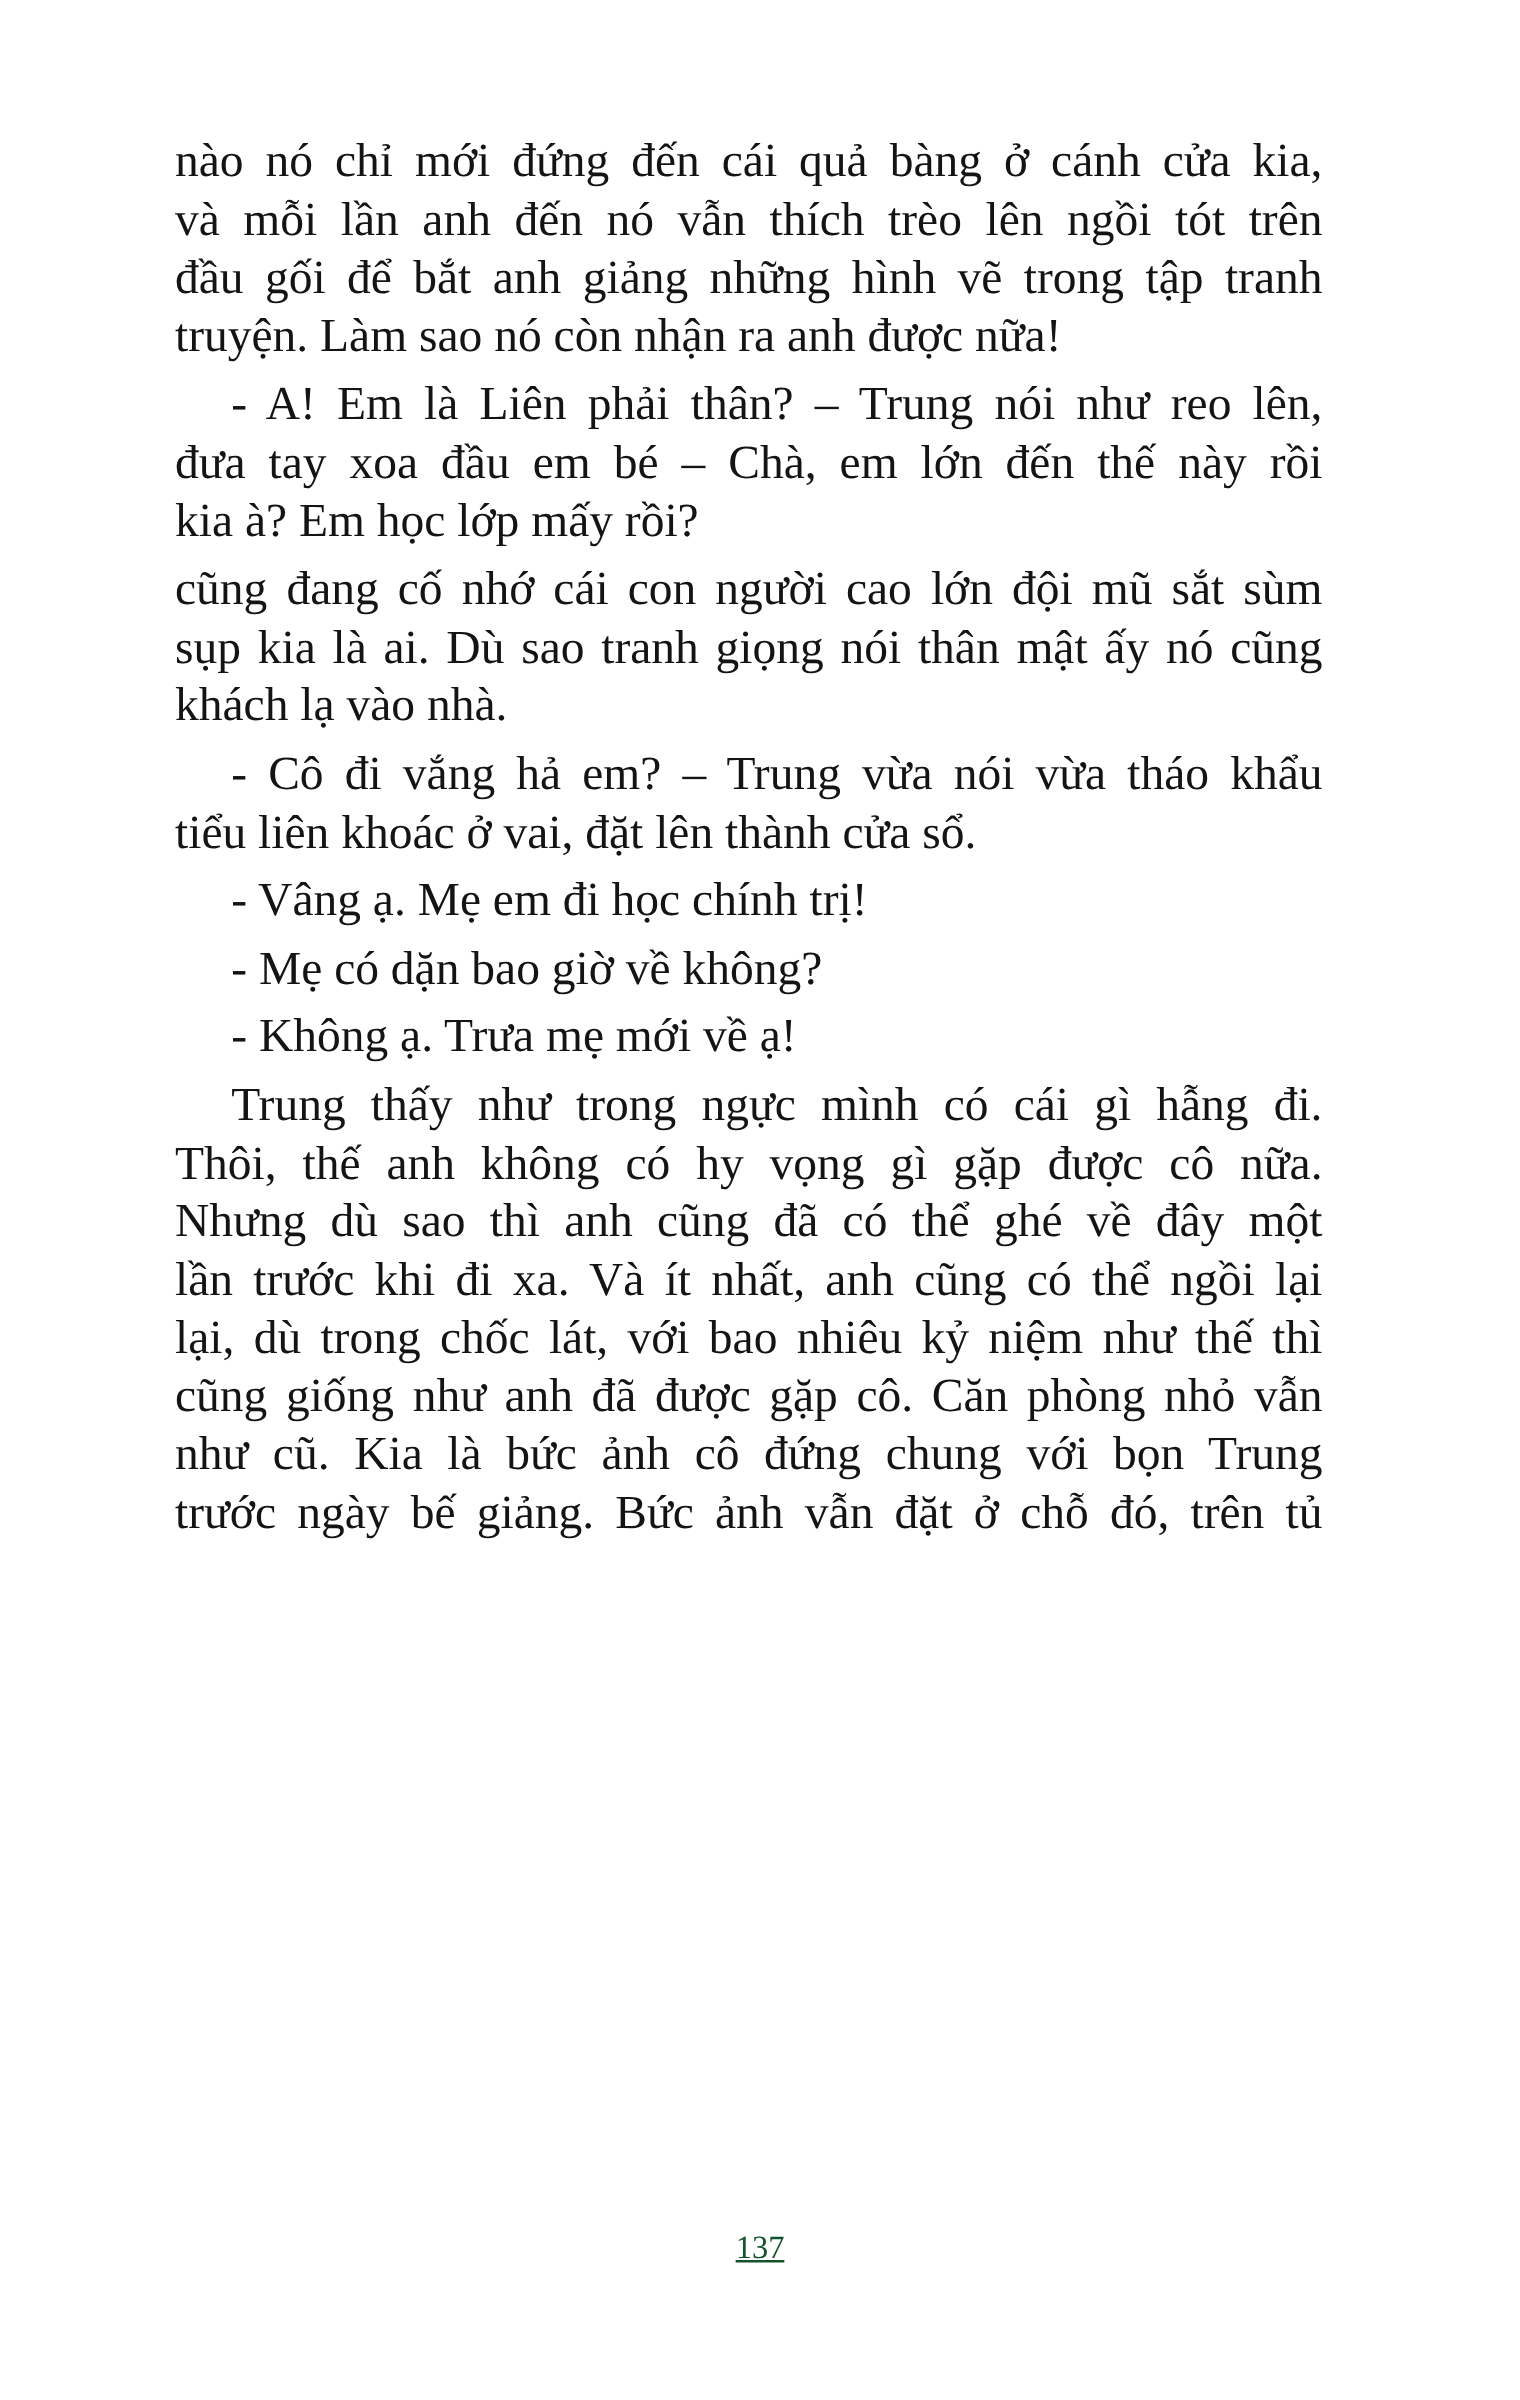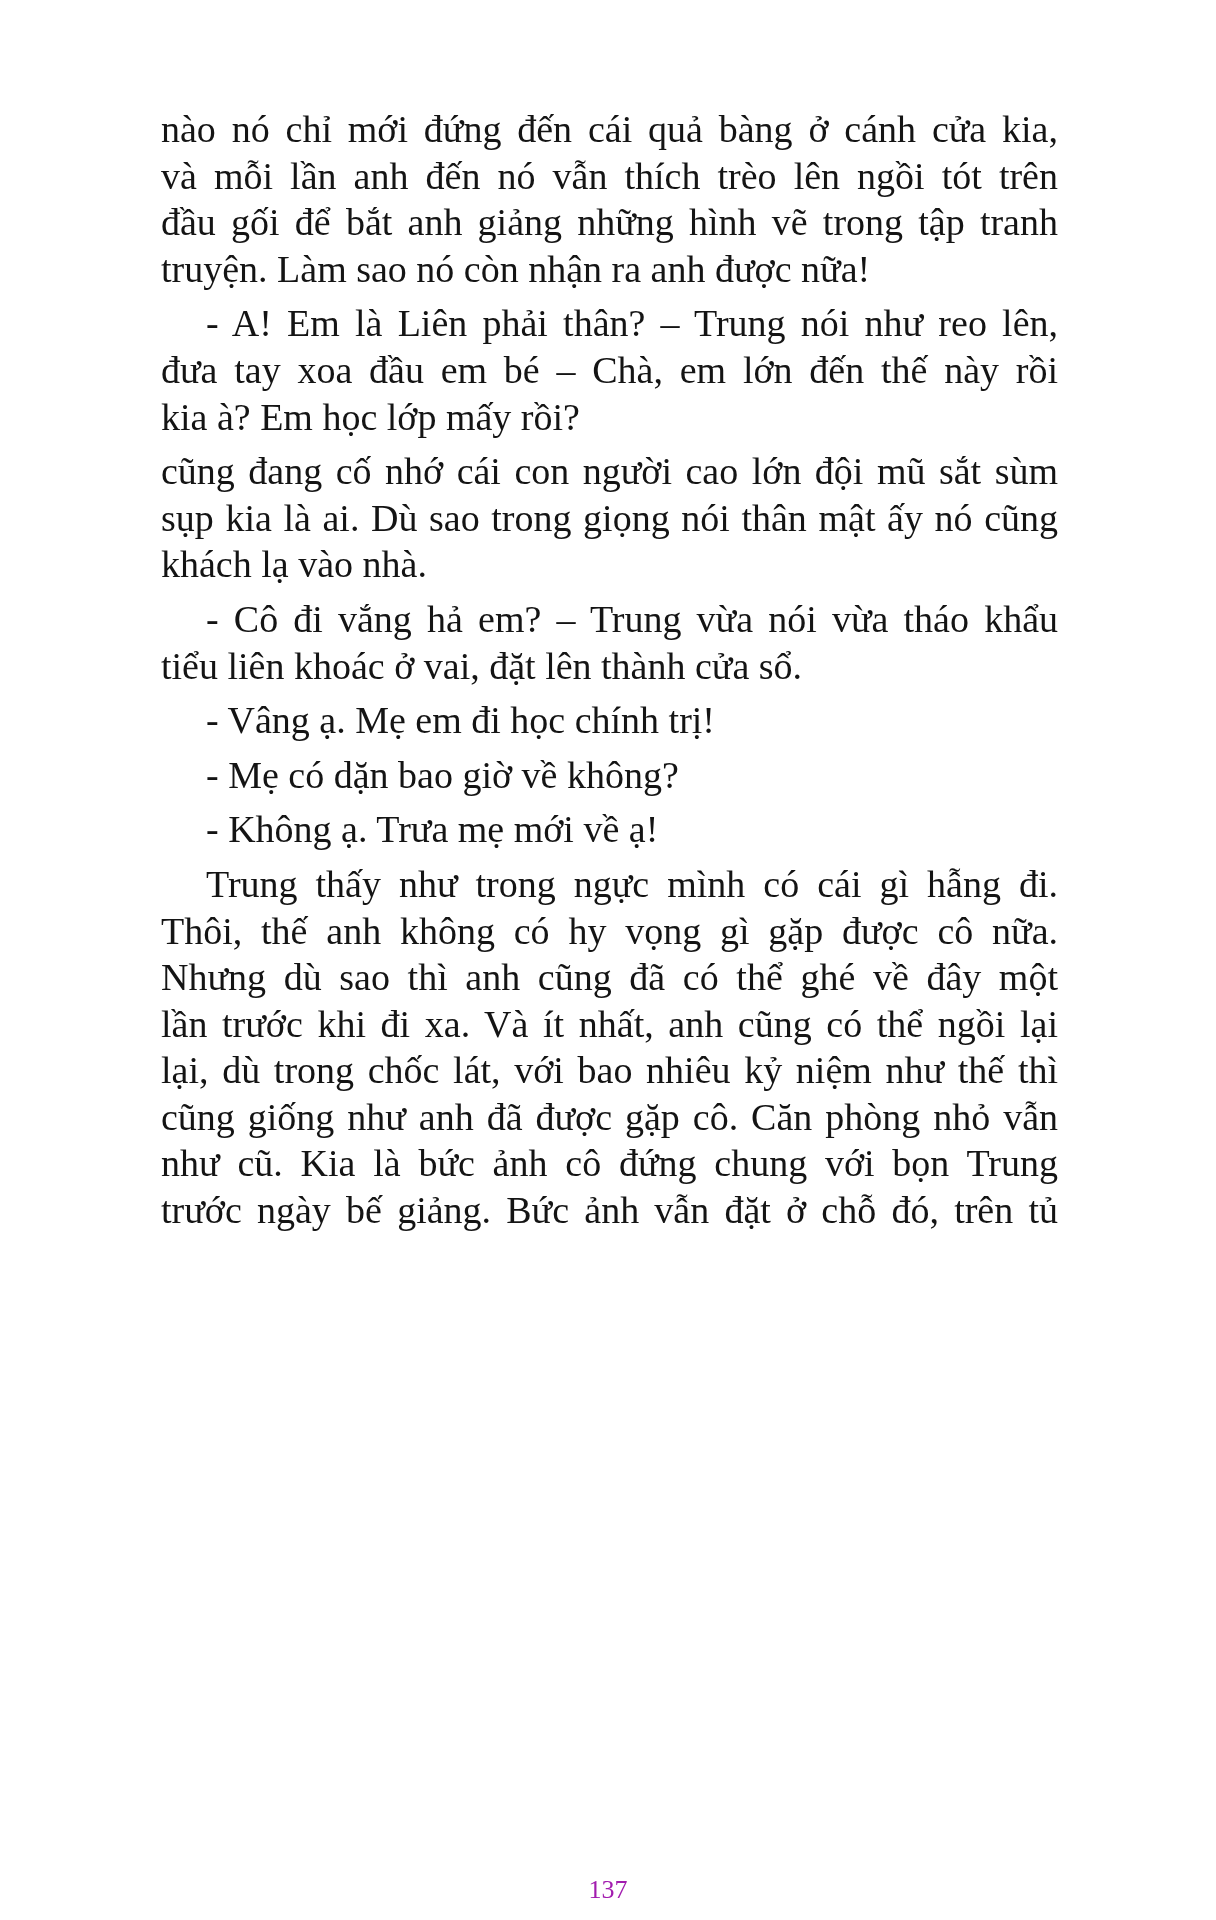--- a/index.html
+++ b/index.html
@@ -33,37 +33,37 @@
   }
   .line {
     display: block;
     height: 46.6px;
     line-height: 46.6px;
     font-size: 38px;
     white-space: nowrap;
     text-align: justify;
     text-align-last: justify;
     transform-origin: left center;
-    margin-left: 21px;
   }
   .line.last {
     text-align-last: left;
   }
   .line.indent {
     padding-left: 45px;
   }
   .page-number {
     position: absolute;
     left: 0;
     width: 1216px;
-    top: 1872px;
+    top: 1780px;
     text-align: center;
     font-size: 26px;
     line-height: 36px;
-    color: #a21caf;
+    color: #14532d;
+    text-decoration: underline;
   }
 </style>
 </head>
 <body>
 
 <div class="page">
   <div class="text-block">
 
     <div class="para">
       <span class="line">nào nó chỉ mới đứng đến cái quả bàng ở cánh cửa kia,</span>
@@ -73,21 +73,21 @@
     </div>
 
     <div class="para">
       <span class="line indent">- A! Em là Liên phải thân? – Trung nói như reo lên,</span>
       <span class="line">đưa tay xoa đầu em bé – Chà, em lớn đến thế này rồi</span>
       <span class="line last">kia à? Em học lớp mấy rồi?</span>
     </div>
 
     <div class="para">
       <span class="line">cũng đang cố nhớ cái con người cao lớn đội mũ sắt sùm</span>
-      <span class="line">sụp kia là ai. Dù sao trong giọng nói thân mật ấy nó cũng</span>
+      <span class="line">sụp kia là ai. Dù sao tranh giọng nói thân mật ấy nó cũng</span>
       <span class="line last">khách lạ vào nhà.</span>
     </div>
 
     <div class="para">
       <span class="line indent">- Cô đi vắng hả em? – Trung vừa nói vừa tháo khẩu</span>
       <span class="line last">tiểu liên khoác ở vai, đặt lên thành cửa sổ.</span>
     </div>
 
     <div class="para">
       <span class="line indent last">- Vâng ạ. Mẹ em đi học chính trị!</span>

